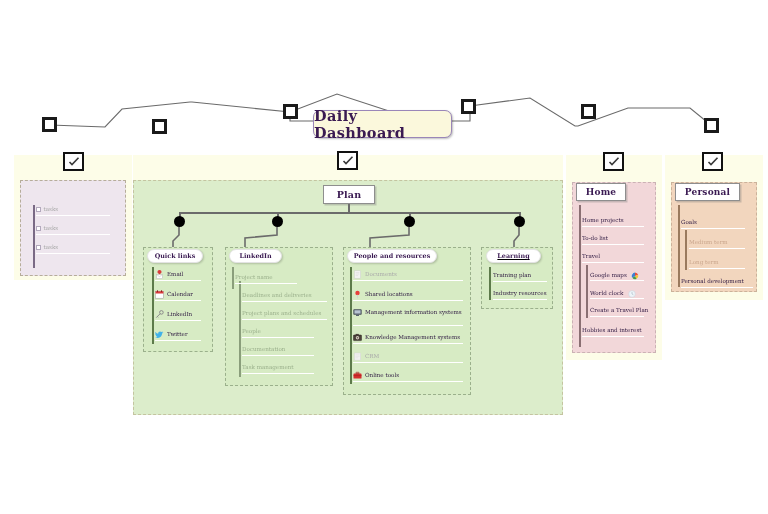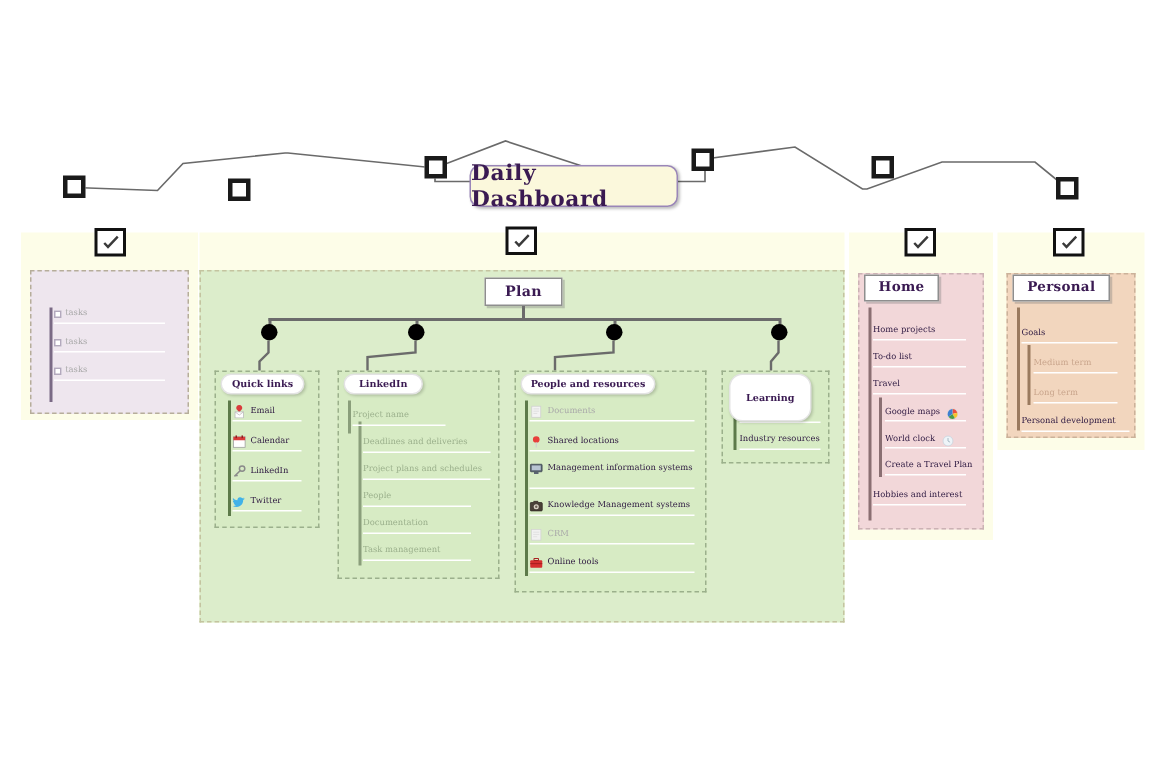--- a/index.html
+++ b/index.html
@@ -353,21 +353,21 @@
             <rect x=".5" y="2.5" width="8" height="5" rx=".6" fill="#d62f2f"></rect>
             <rect x="3" y="1.3" width="3" height="1.4" rx=".3" fill="none" stroke="#a82020" stroke-width=".7"></rect>
             <rect x=".5" y="4.4" width="8" height=".7" fill="#a82020"></rect>
           </svg>
       </span>
       <span class="lbl dk">Online tools</span>
     </div>
     <div class="uline" style="left:220px; top:226px; width:110px;"></div>
 
     <div style="position:absolute; left:348px; top:92px; width:72px; height:62px; background:#d7ebc4; border:1.3px dashed #9bb08c;"></div>
-    <div class="pill" style="left:353px; top:94px; width:55px; height:32px;">
+    <div class="pill" style="left:353px; top:94px; width:55px; height:14px;text-decoration:underline;">
       <span>Learning</span>
     </div>
     <div class="vline" style="left:356px; top:112px; height:33px; background:#5d7a4a;"></div>
 
     <div class="row" style="left:360px; top:117px;">
       <span class="lbl dk">Training plan</span>
     </div>
     <div class="uline" style="left:360px; top:126px; width:54px;"></div>
 
     <div class="row" style="left:360px; top:135px;">

